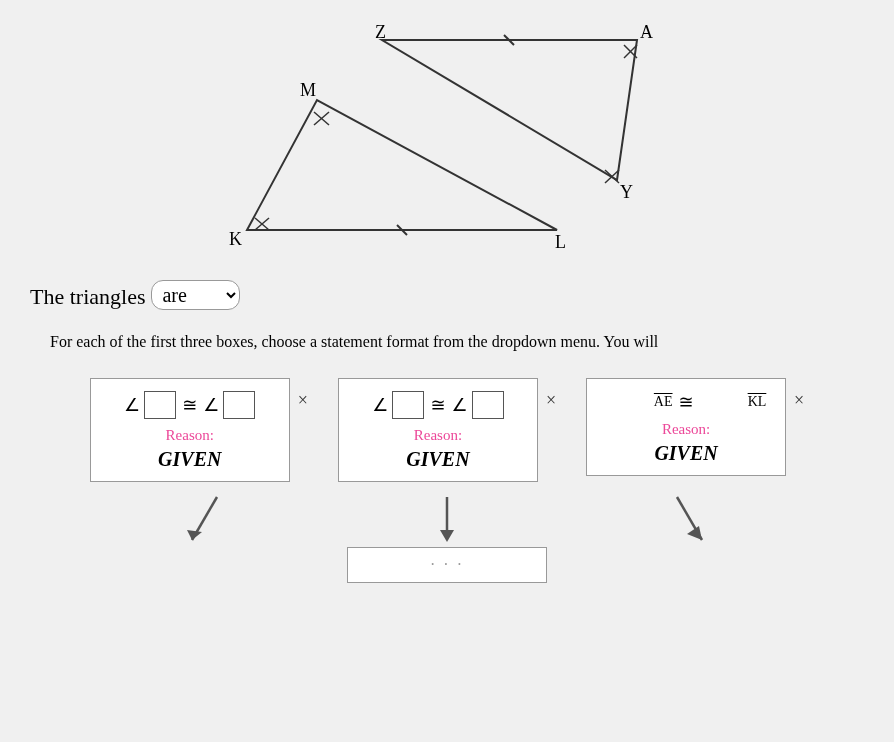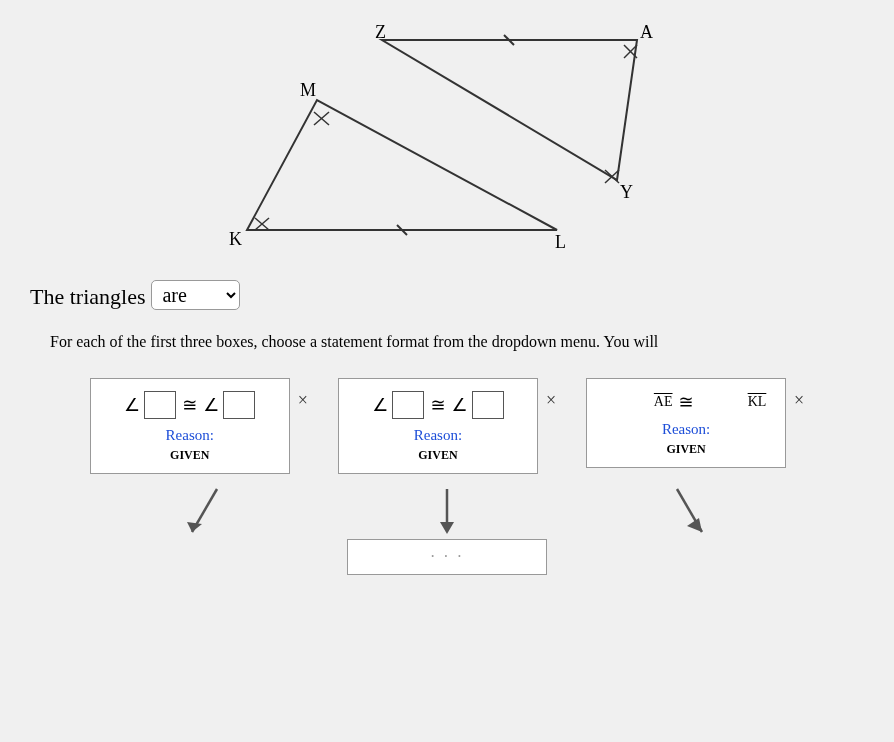--- a/index.html
+++ b/index.html
@@ -41,21 +41,21 @@
       padding-left: 0;
     }
 
     .statement-row select {
       font-size: 20px;
       font-family: Georgia, 'Times New Roman', serif;
       padding: 2px 6px;
       border: 1px solid #999;
       background: white;
       cursor: pointer;
-      border-radius: 5px;
+      border-radius: 12px;
     }
 
     
     .instruction {
       font-size: 16px;
       line-height: 1.5;
       margin-bottom: 24px;
       padding-left: 20px;
       font-family: Liberation Serif, serif;
     }
@@ -114,29 +114,30 @@
       background: white;
     }
 
     .congruent-symbol {
       font-size: 18px;
       margin: 0 2px;
     }
 
     .proof-box-reason {
       font-size: 15px;
-      color: #1d4ed8;
+      color: #ec4899;
       margin-top: 4px;
       text-align: right;
     }
 
     .proof-box-given {
-      font-size: 12px;
+      font-size: 20px;
       font-weight: bold;
       text-align: center;
+      font-style: italic;
     }
 
     .close-x {
       font-size: 18px;
       color: #333;
       cursor: pointer;
       margin-top: 12px;
       margin-left: 2px;
     }
 

